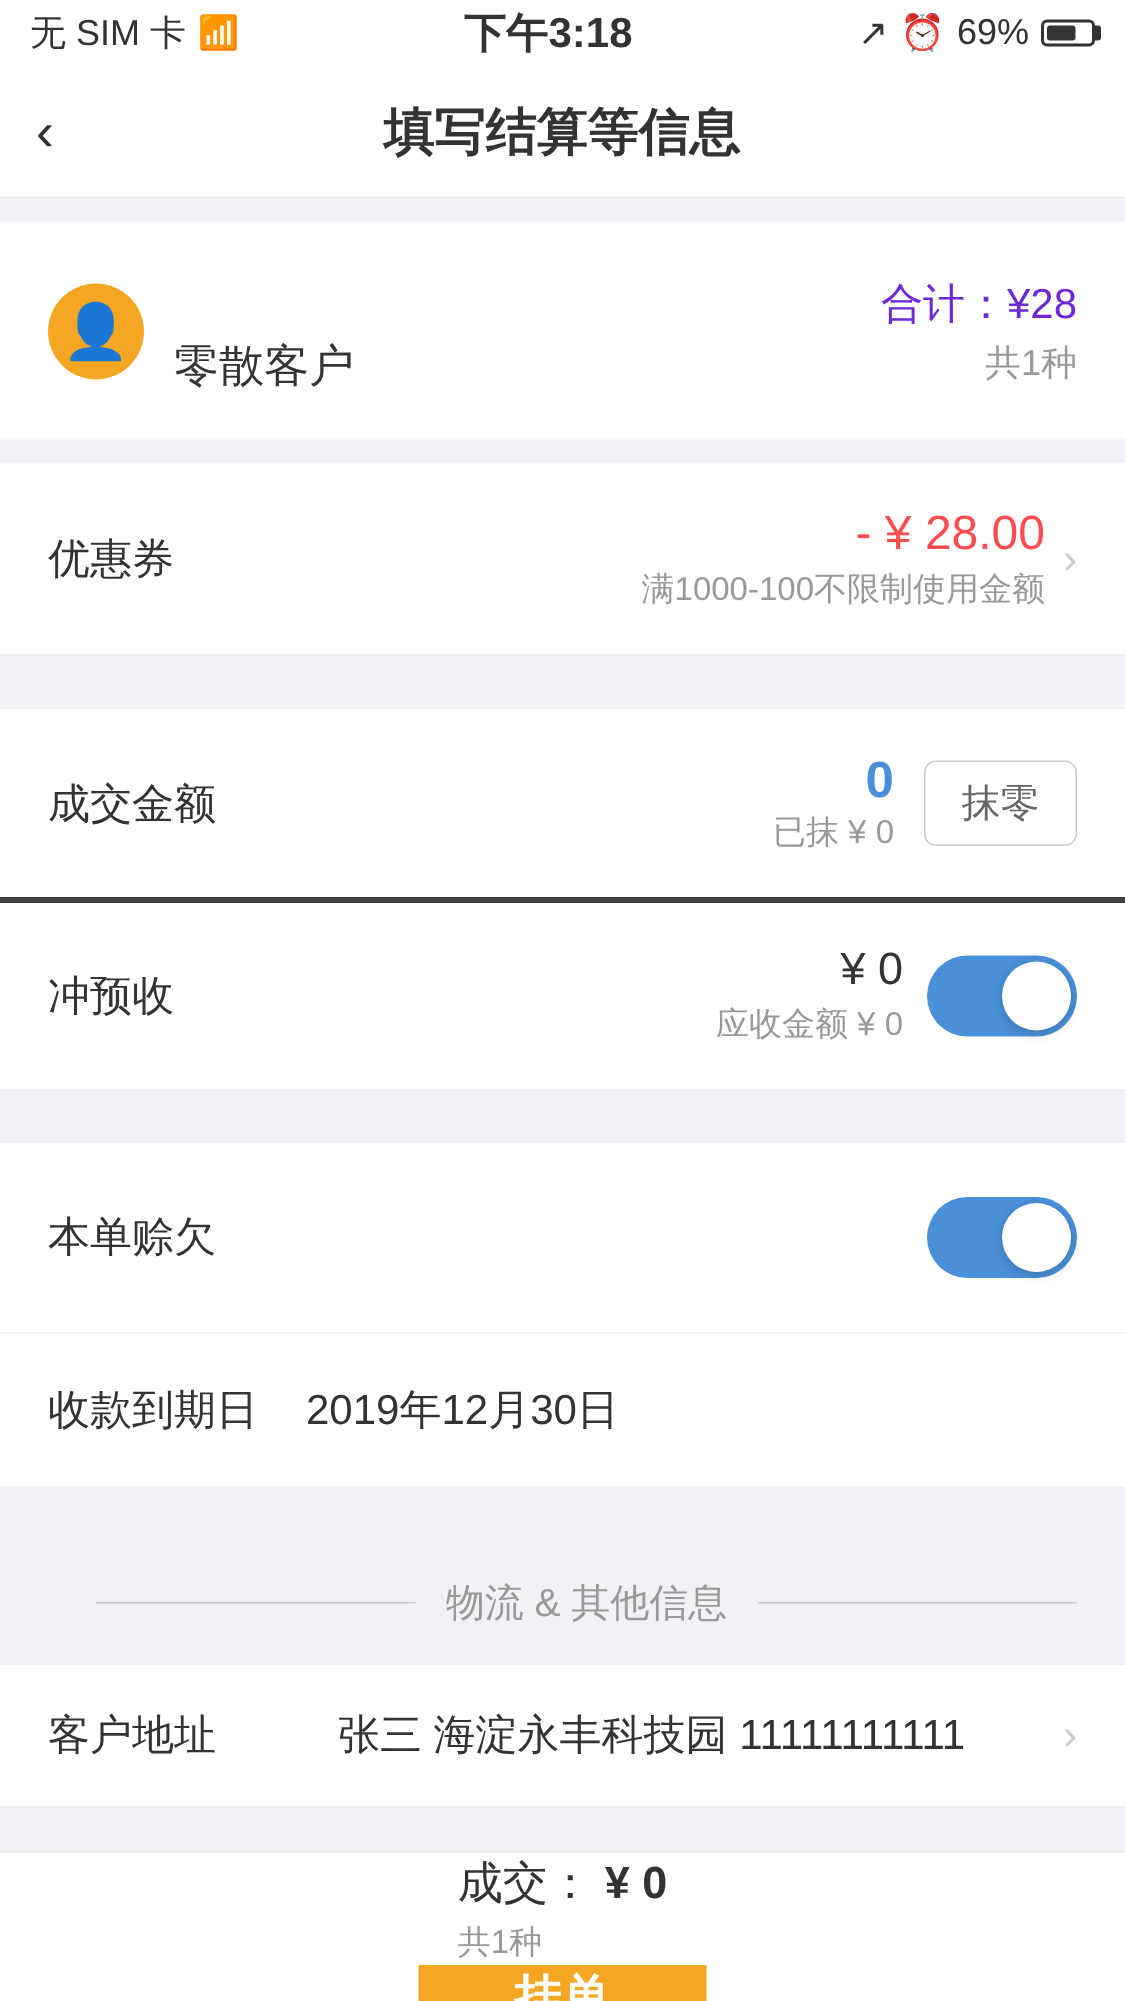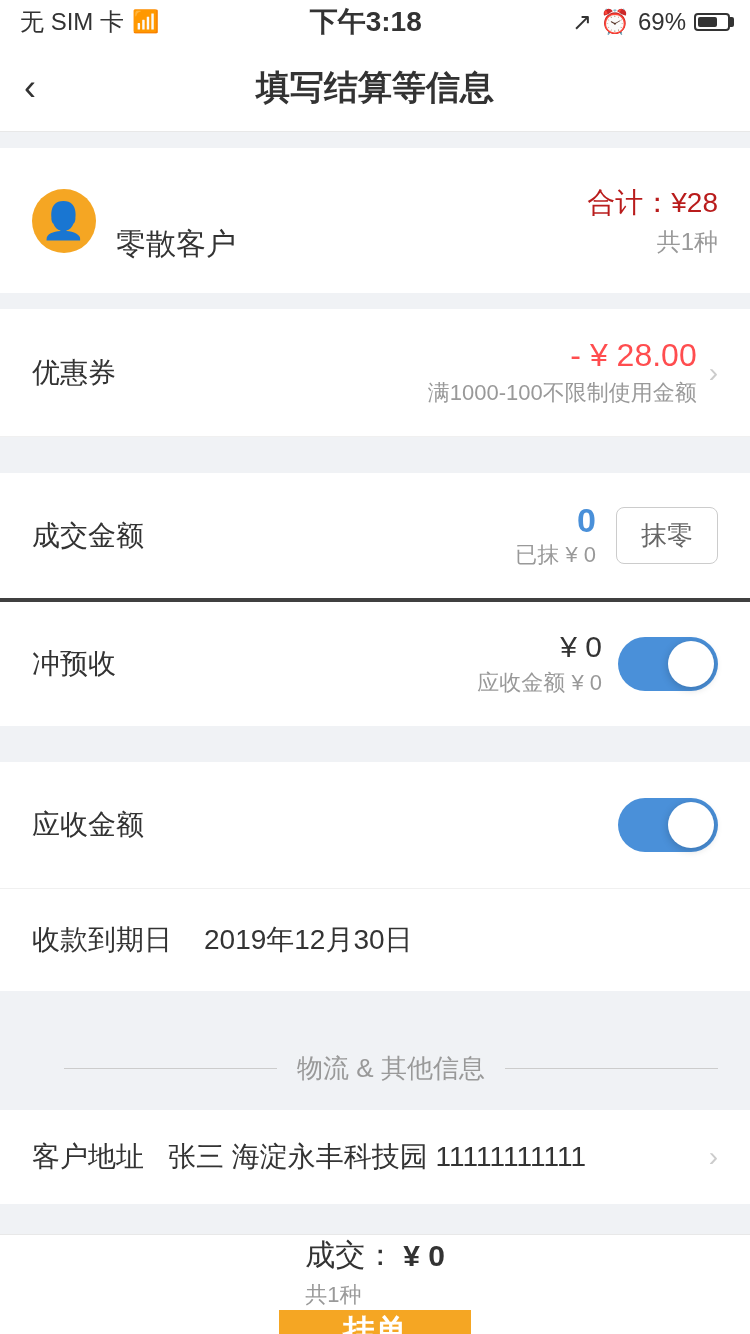--- a/index.html
+++ b/index.html
@@ -81,21 +81,21 @@
     }
     .customer-left { display: flex; align-items: center; gap: 20px; }
     .customer-avatar {
       width: 64px; height: 64px; border-radius: 50%;
       background: #f5a623;
       display: flex; align-items: center; justify-content: center;
       font-size: 36px; color: #fff;
     }
     .customer-name { font-size: 30px; color: #333; font-weight: 500; margin-top: 48px; }
     .customer-right { text-align: right; }
-    .customer-total { font-size: 28px; color: #b91c1c; }
+    .customer-total { font-size: 28px; color: #6d28d9; }
     .customer-count { font-size: 24px; color: #999; margin-top: 4px; }
 
     
     .coupon-row {
       display: flex;
       align-items: center;
       justify-content: space-between;
       padding: 28px 32px;
       background: #fff;
       border-bottom: 1px solid #f0f0f0;
@@ -205,20 +205,21 @@
       padding: 0 20px;
     }
 
     
     .address-row {
       display: flex;
       align-items: center;
       justify-content: space-between;
       padding: 28px 32px;
       background: #fff;
+      text-align: center;
     }
     .address-label { font-size: 28px; color: #333; white-space: nowrap; margin-right: 24px; }
     .address-value { font-size: 28px; color: #333; flex: 1; }
     .address-chevron { font-size: 28px; color: #ccc; margin-left: 8px; }
 
     
     .bottom-bar {
       position: fixed;
       bottom: 0; left: 0;
       width: 750px;
@@ -337,21 +338,21 @@
         <div class="toggle-knob"></div>
       </div>
     </div>
   </div>
 </div>
 
 <div class="divider-section"></div>
 
 <div class="section">
   <div class="debt-row">
-    <span class="debt-label">应收金额</span>
+    <span class="debt-label">本单赊欠</span>
     <div class="toggle">
       <div class="toggle-knob"></div>
     </div>
   </div>
 
   <div class="duedate-row">
     <span class="duedate-label">收款到期日</span>
     <span class="duedate-value">2019年12月30日</span>
   </div>
 </div>

